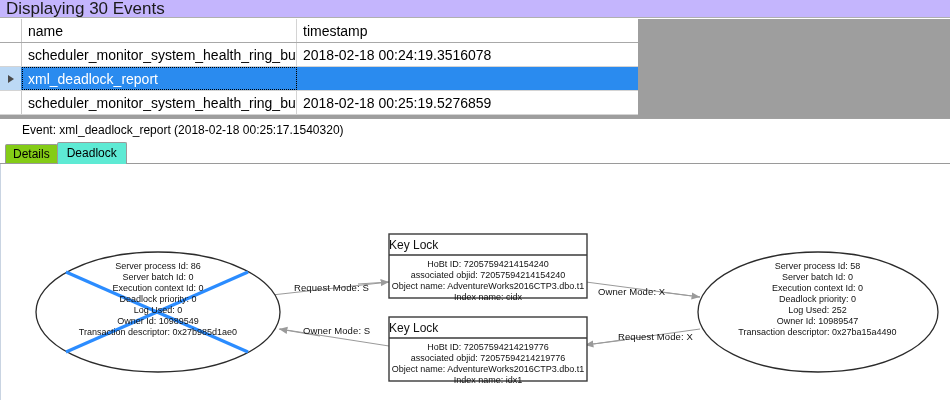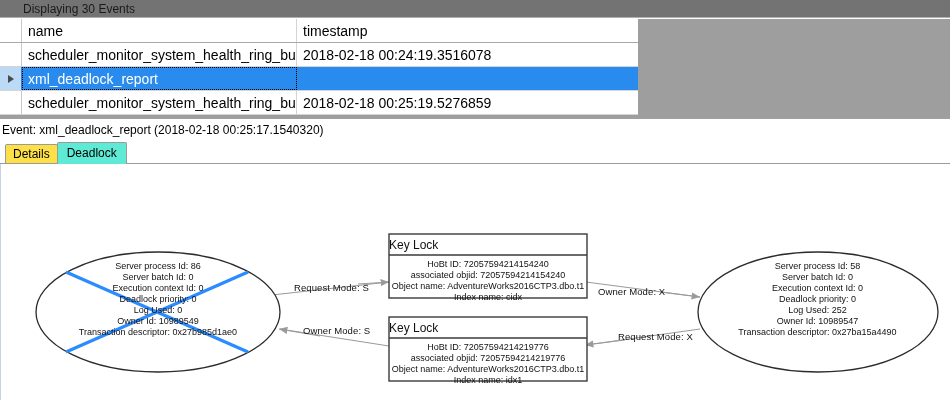--- a/index.html
+++ b/index.html
@@ -22,27 +22,27 @@
     box-sizing: border-box;
     background: #ffffff;
   }
 
   
   .status-bar {
     position: absolute;
     left: 0; top: 0;
     width: 950px;
     height: 18px;
-    background: #737373;
+    background: #c4b5fd;
     border-bottom: 1px solid #b0b0b0;
     box-sizing: border-box;
     display: flex;
     align-items: center;
-    padding-left: 23px;
-    font-size: 12px;
+    padding-left: 6px;
+    font-size: 17px;
     color: #1a1a1a;
   }
 
   
   .grid {
     position: absolute;
     left: 0; top: 19px;
     width: 950px;
     height: 99px;
     background: #9e9e9e;
@@ -98,21 +98,21 @@
   
   .event-line {
     position: absolute;
     left: 0; top: 118px;
     width: 950px;
     height: 22px;
     box-sizing: border-box;
     border-top: 1px solid #a0a0a0;
     display: flex;
     align-items: center;
-    padding-left: 2px;
+    padding-left: 22px;
     background: #ffffff;
     font-size: 12px;
   }
 
   
   .tabs {
     position: absolute;
     left: 0; top: 141px;
     width: 950px;
     height: 23px;
@@ -121,21 +121,21 @@
   .tab-strip {
     position: absolute;
     left: 5px; bottom: 0;
     display: flex;
     align-items: flex-end;
   }
   .tab {
     box-sizing: border-box;
     border: 1px solid #9a9a9a;
     border-bottom: none;
-    background: #fde047;
+    background: #84cc16;
     padding: 2px 7px 2px 7px;
     font-size: 12px;
     line-height: 15px;
     color: #000;
     margin-right: -1px;
     border-radius: 2px 2px 0 0;
   }
   .tab.active {
     background: #5eead4;
     padding: 3px 9px 3px 9px;

